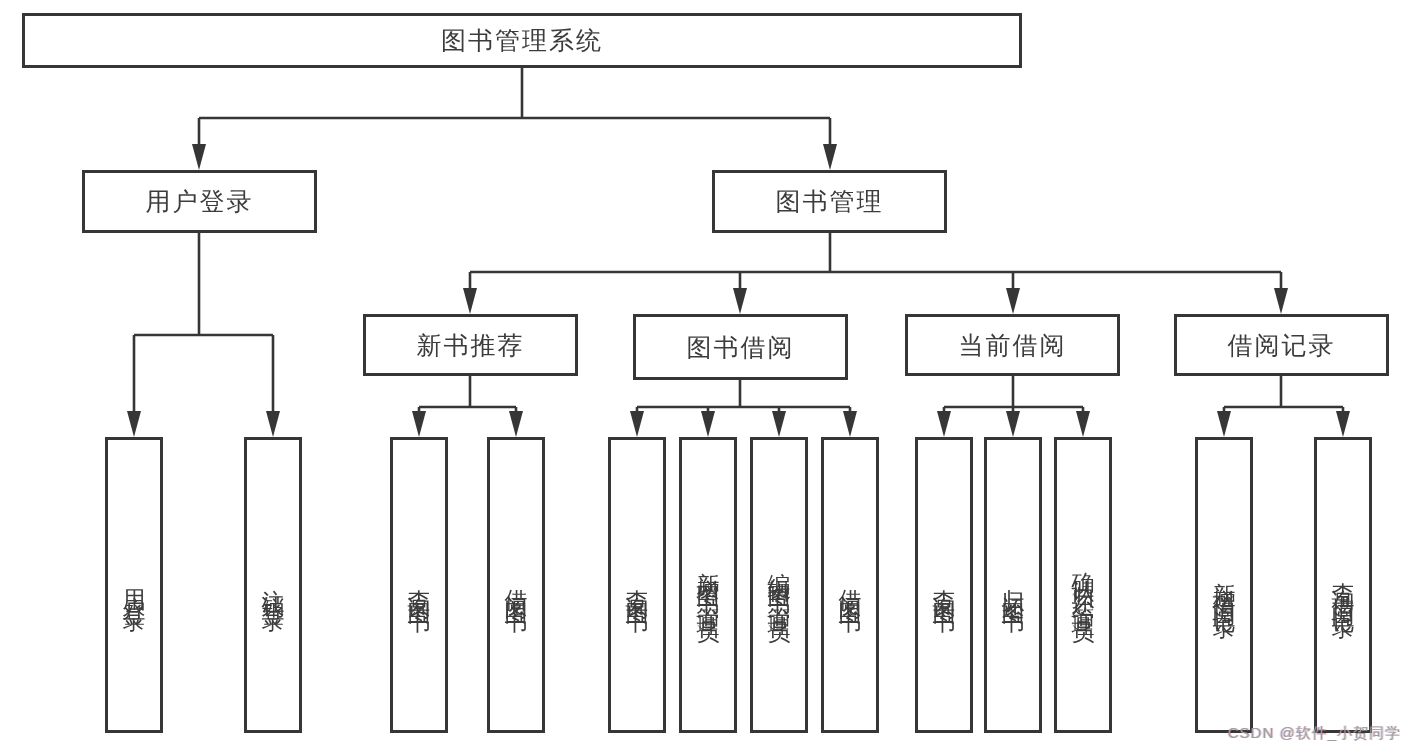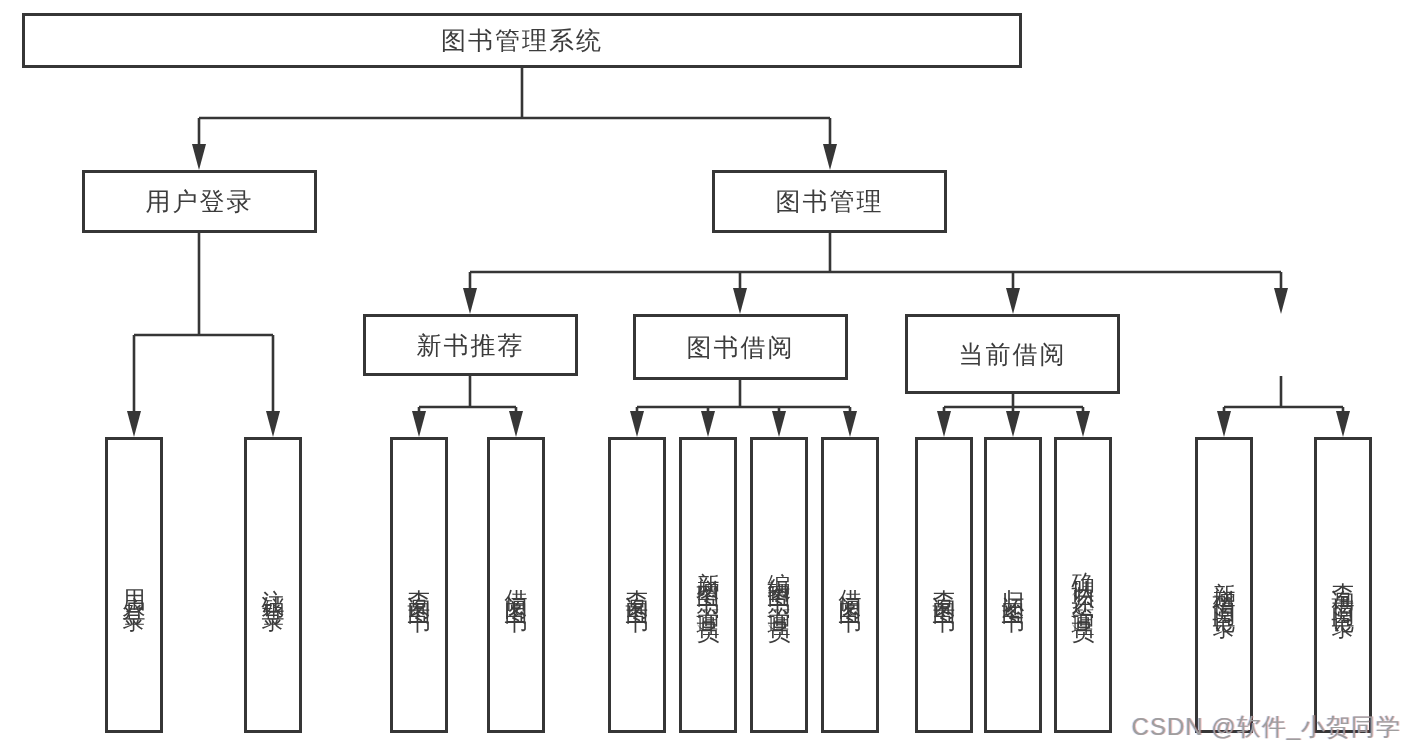--- a/index.html
+++ b/index.html
@@ -40,21 +40,21 @@
     writing-mode: vertical-rl;
     text-orientation: mixed;
     font-size: 23px;
     letter-spacing: 7px;
     line-height: 1;
   }
   .watermark {
     position: absolute;
     right: 4px;
     bottom: 4px;
-    font-size: 24px;
+    font-size: 15px;
     color: #9e9e9e;
     letter-spacing: 1px;
     white-space: nowrap;
     text-shadow: 1px 0 0 rgba(214,88,88,0.35), -1px 0 0 rgba(90,120,220,0.25);
   }
 </style>
 </head>
 <body>
 
 <div class="stage">
@@ -99,21 +99,22 @@
     </g>
   </svg>
 
   <div class="box hbox" style="left:22px; top:13px; width:1000px; height:55px">图书管理系统</div>
 
   <div class="box hbox" style="left:82px; top:170px; width:235px; height:63px">用户登录</div>
   <div class="box hbox" style="left:363px; top:314px; width:215px; height:62px">新书推荐</div>
 
   <div class="box hbox" style="left:712px; top:170px; width:235px; height:63px">图书管理</div>
   <div class="box hbox" style="left:633px; top:314px; width:215px; height:66px">图书借阅</div>
-  <div class="box hbox" style="left:905px; top:314px; width:215px; height:80px">当前借阅</div>
+  <div class="box hbox" style="left:905px; top:314px; width:215px; height:62px">当前借阅</div>
+  <div class="box hbox" style="left:1174px; top:314px; width:215px; height:62px">借阅记录</div>
 
   <div class="box vbox" style="left:105px; top:437px; width:58px; height:296px">用户登录</div>
   <div class="box vbox" style="left:244px; top:437px; width:58px; height:296px">注销登录</div>
 
   <div class="box vbox" style="left:390px; top:437px; width:58px; height:296px">查询图书</div>
   <div class="box vbox" style="left:487px; top:437px; width:58px; height:296px">借阅图书</div>
 
   <div class="box vbox" style="left:608px; top:437px; width:58px; height:296px">查询图书</div>
   <div class="box vbox" style="left:679px; top:437px; width:58px; height:296px">新增图书（管理员）</div>
   <div class="box vbox" style="left:750px; top:437px; width:58px; height:296px">编辑图书（管理员）</div>

